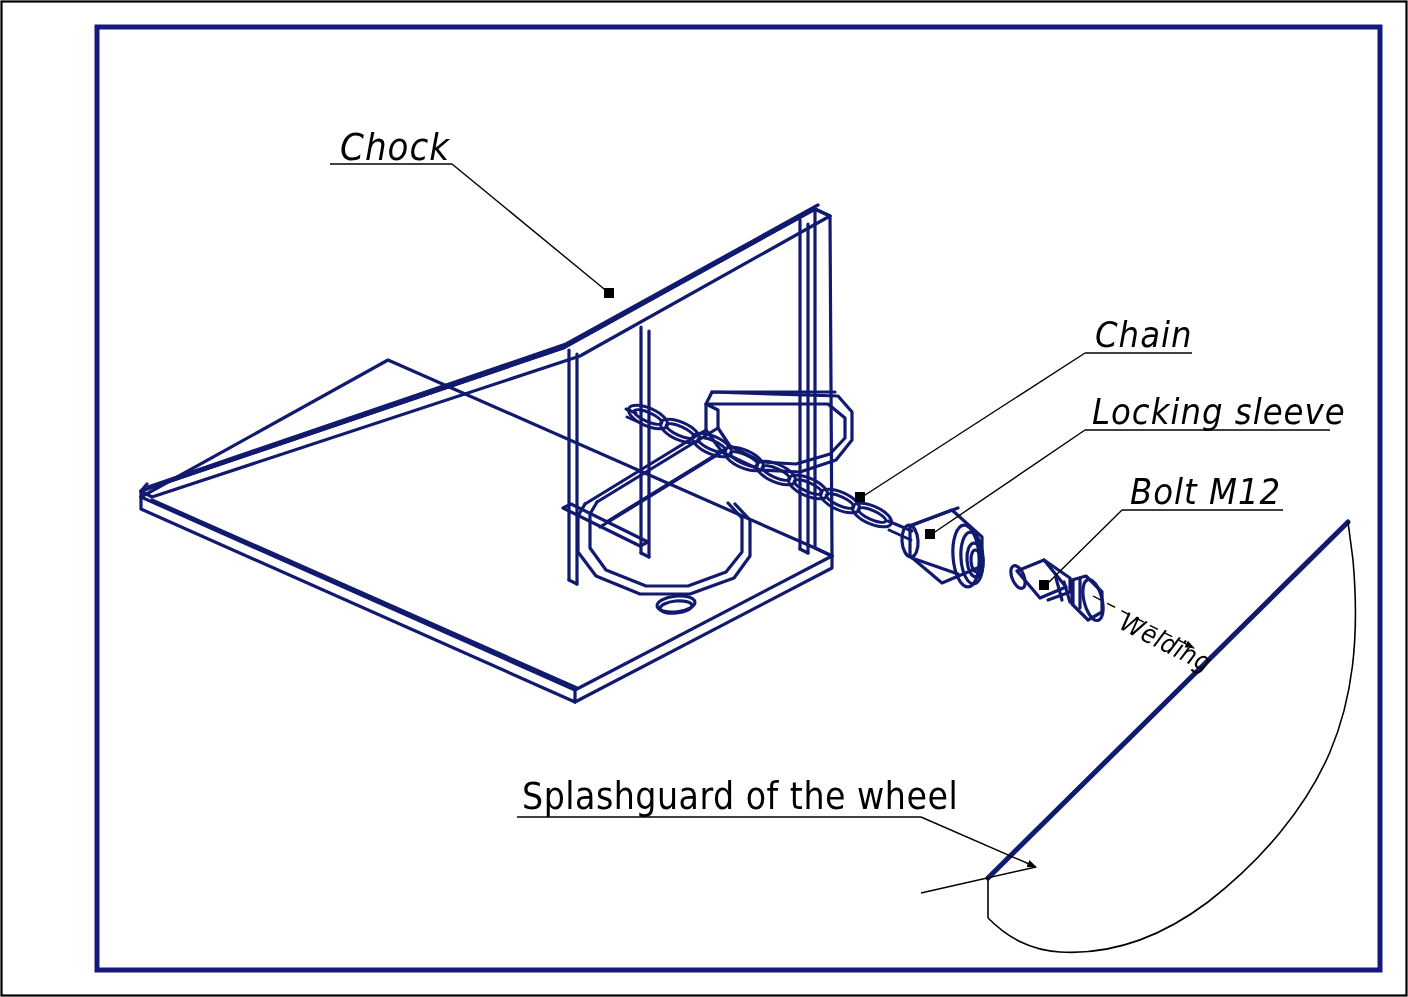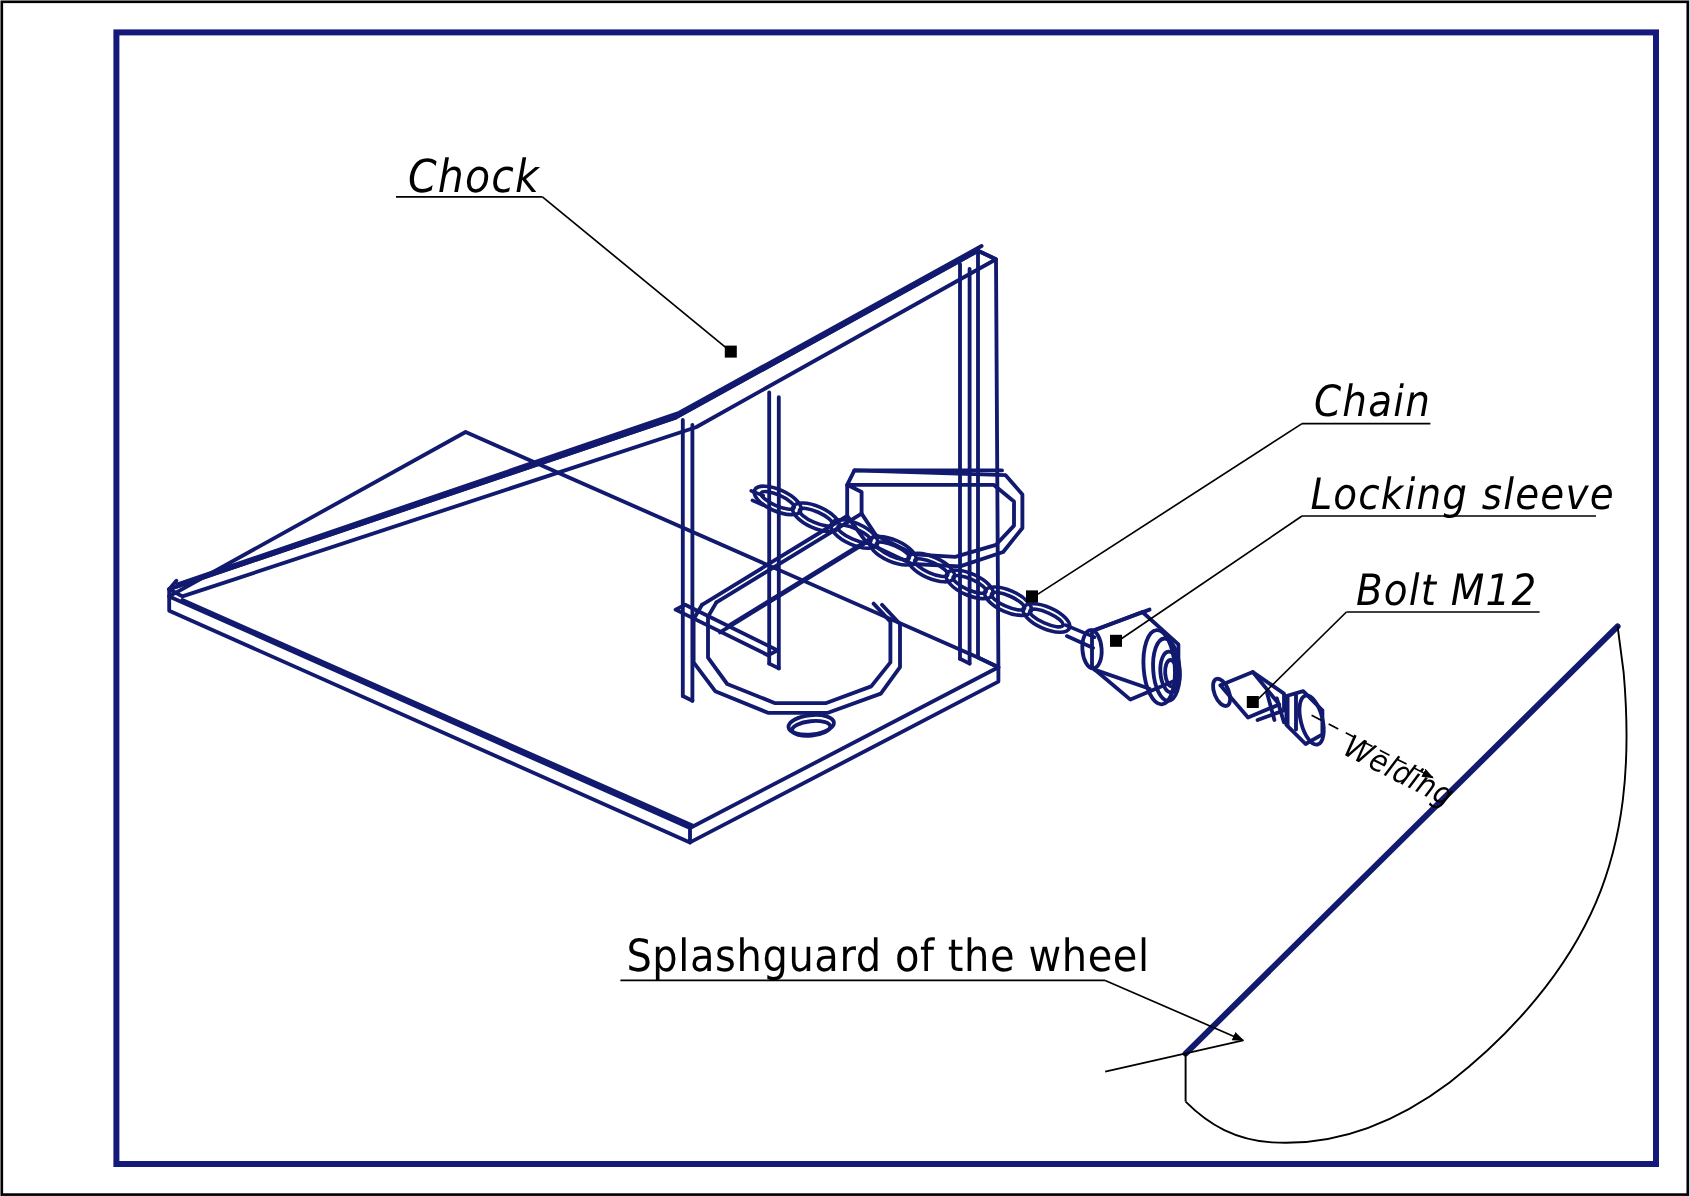--- a/index.html
+++ b/index.html
@@ -10,21 +10,21 @@
   body {
     width: 1408px;
     height: 997px;
     font-family: "Liberation Sans", sans-serif;
     overflow: hidden;
   }
   #drawing-root {
     position: relative;
     width: 1408px;
     height: 997px;
-    background: #0ea5e9;
+    background: #5eead4;
   }
   svg#drawing-canvas {
     display: block;
     width: 1408px;
     height: 997px;
   }
   .label-text {
     font-family: "DejaVu Sans Condensed", "Liberation Sans Narrow", "Liberation Sans", sans-serif;
     fill: #000000;
   }

